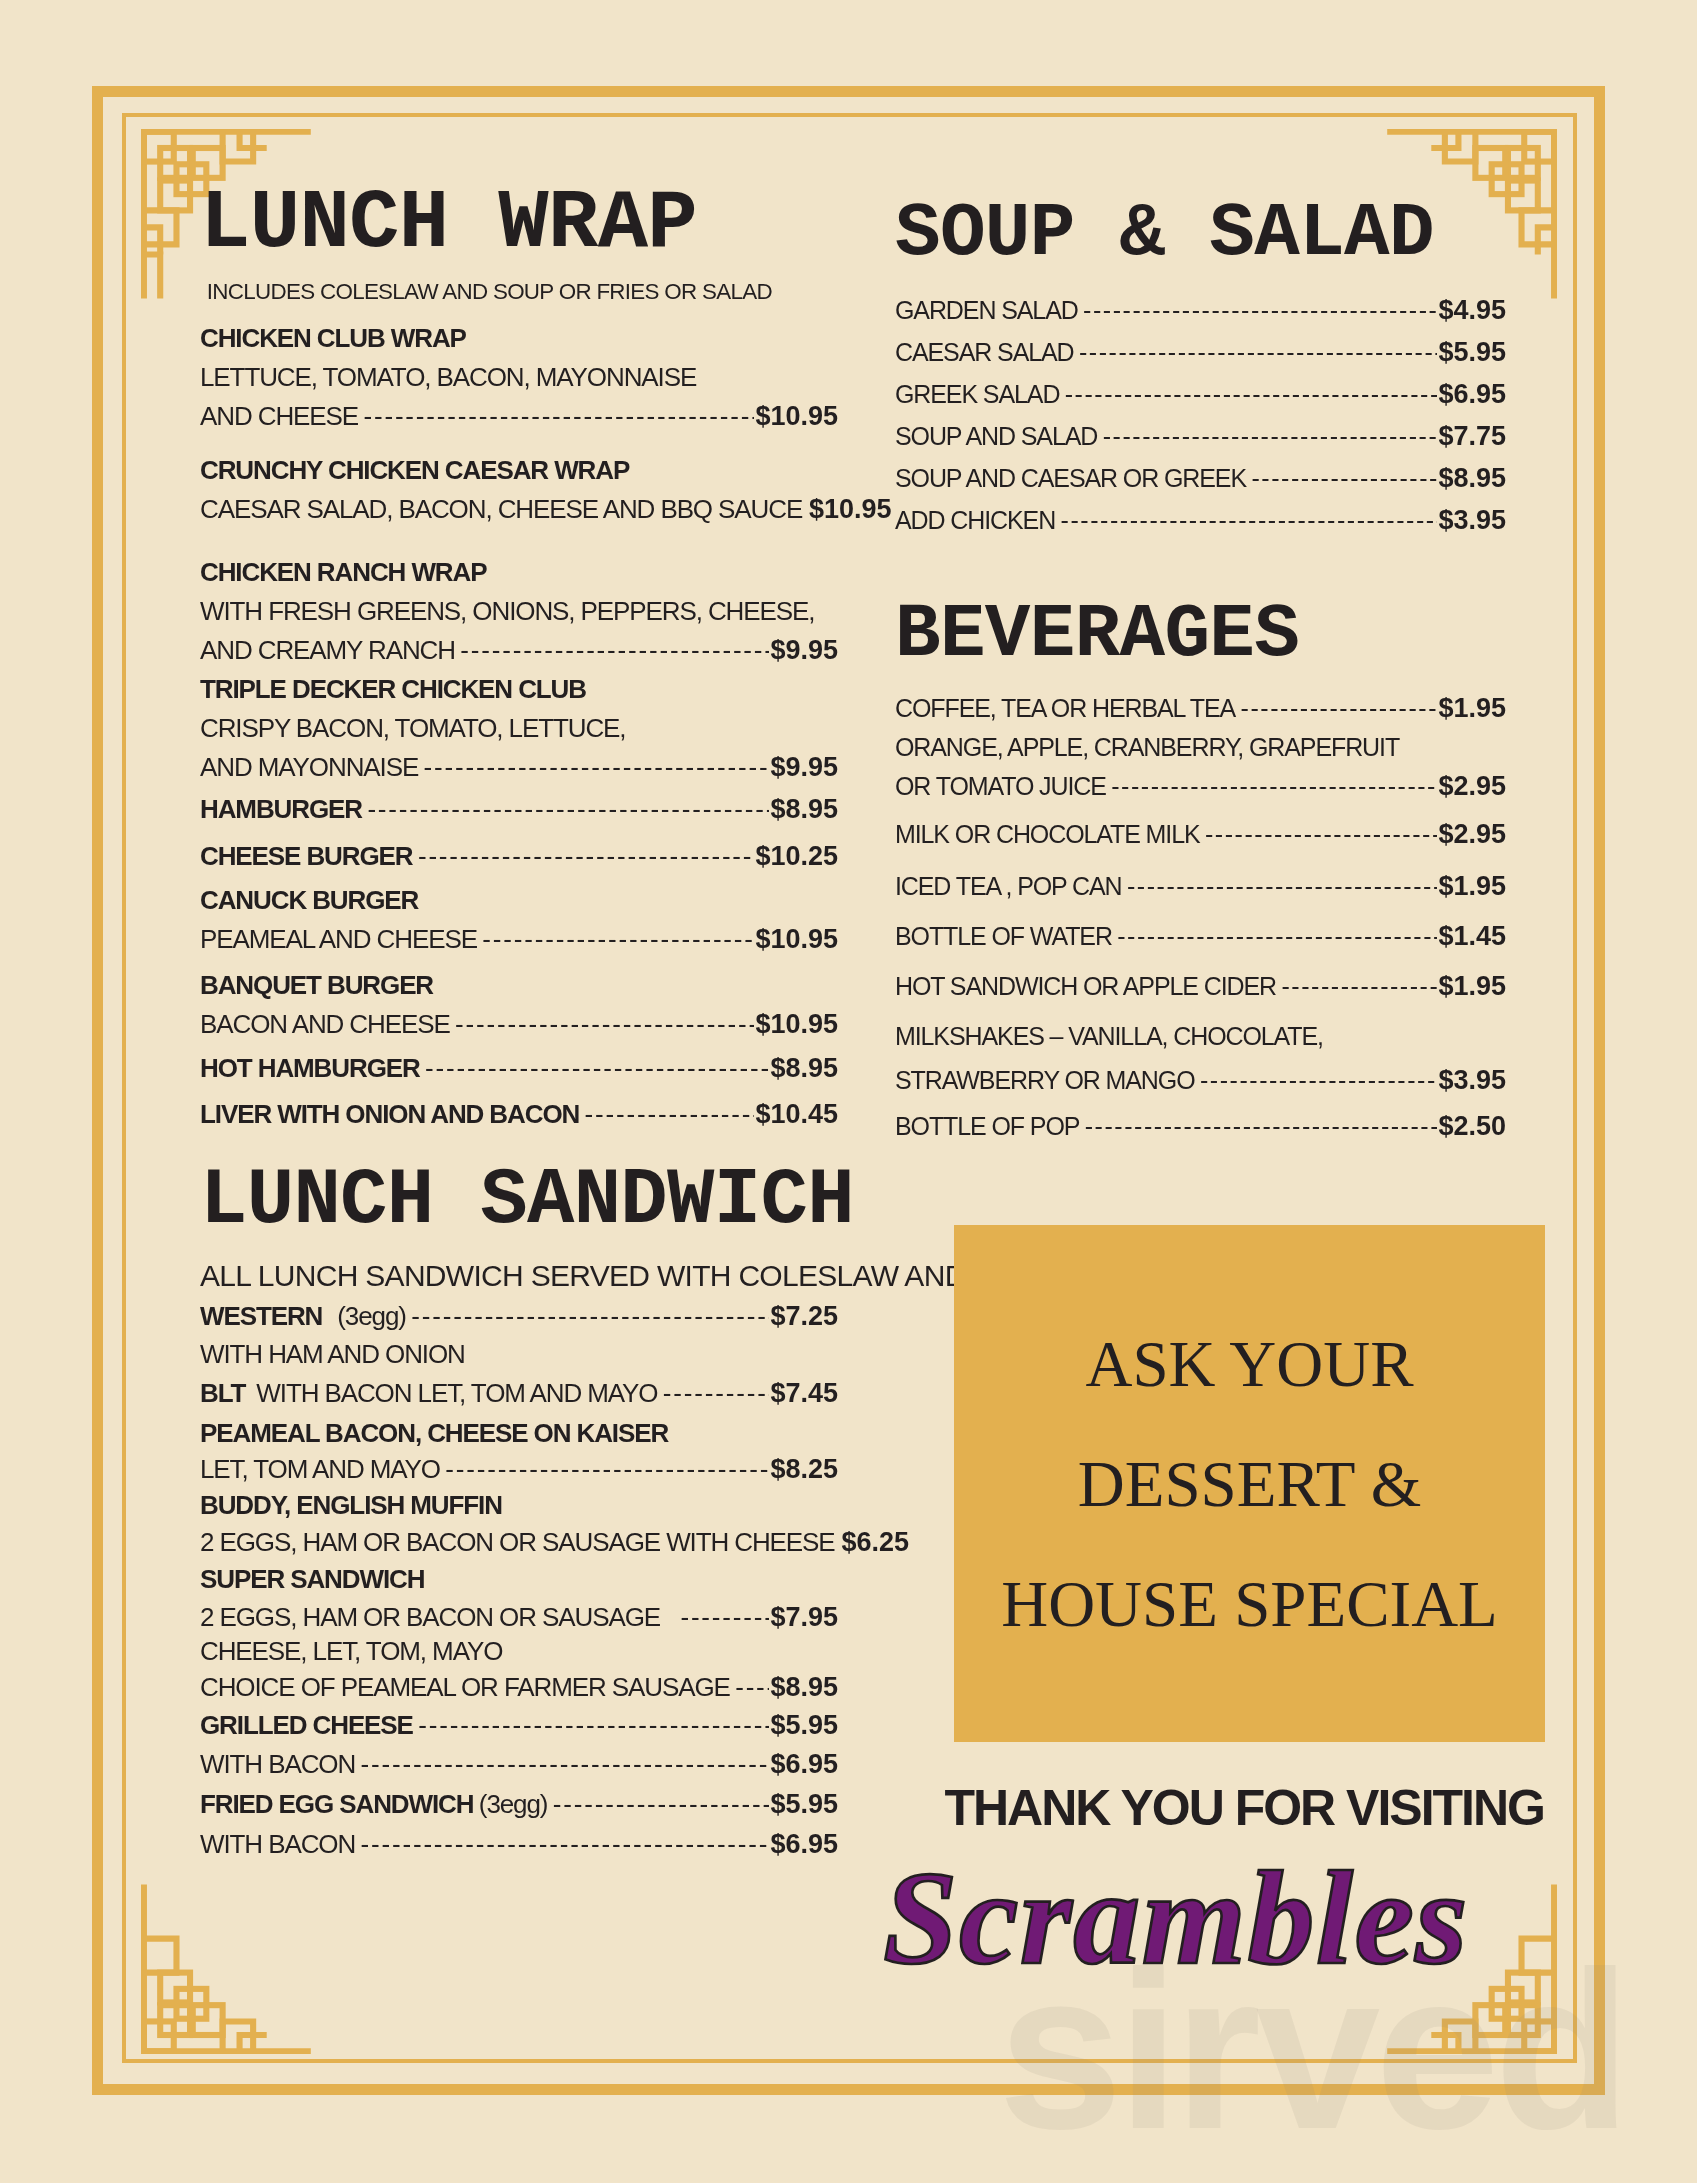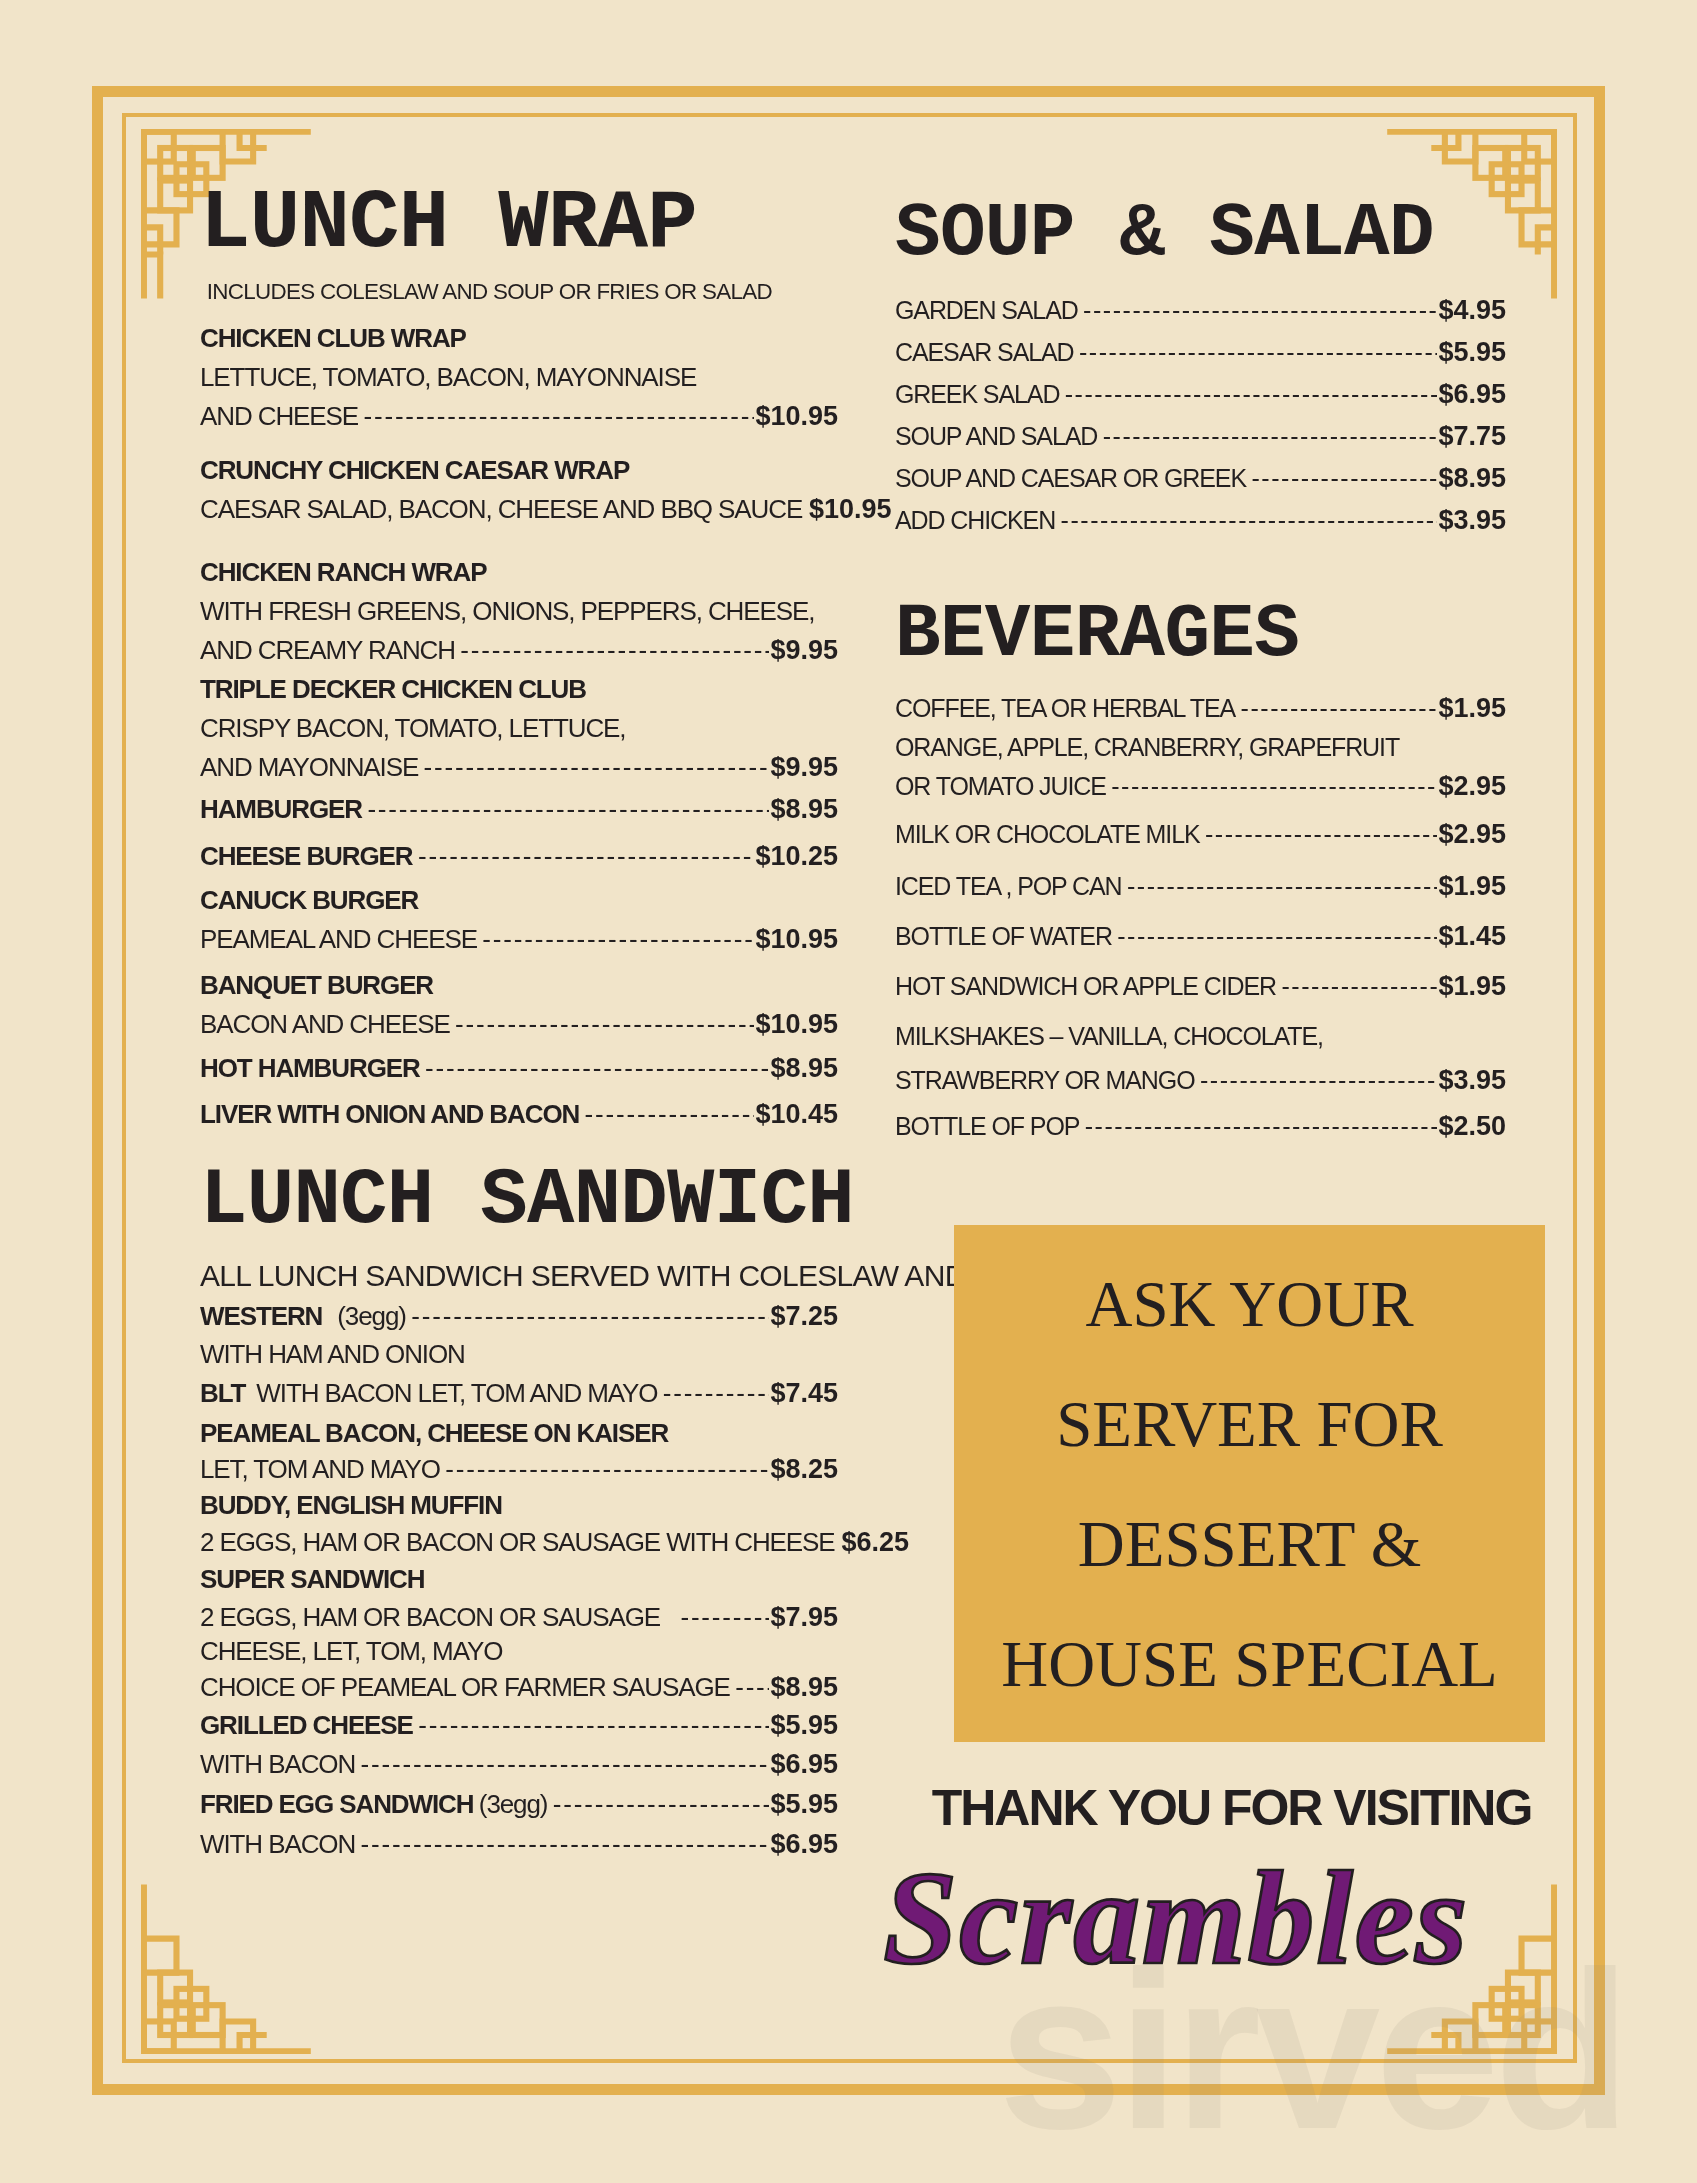--- a/index.html
+++ b/index.html
@@ -77,21 +77,21 @@
     display: flex; flex-direction: column; align-items: center; justify-content: center;
   }
   .promo .pl {
     font-family: "Liberation Serif", serif;
     font-size: 65px; line-height: 120px; color: #231F20;
     white-space: nowrap;
   }
   .thanks {
     position: absolute; left: 917px; top: 1779px; width: 625px;
     font-family: "Liberation Sans", sans-serif; font-weight: bold;
-    font-size: 50px; letter-spacing: -2px; text-align: center;
+    font-size: 50px; letter-spacing: -2px; text-align: right;
     padding-left: 0;
   }
   .brand {
     position: absolute; left: 883px; top: 1844px; width: 652px;
     font-family: "Liberation Serif", serif; font-style: italic; font-weight: bold;
     font-size: 134px; line-height: 149px; color: #701a75;
     -webkit-text-stroke: 2.7px #231F20;
     letter-spacing: 1.4px;
   }
   .watermark {
@@ -472,21 +472,20 @@
           <span class="desc">BOTTLE OF POP</span>
           <span class="dots"></span>
           <span class="price">$2.50</span>
         </div>
     </div>
   </section>
 </div>
 
 <div class="promo">
   <div class="pl">ASK YOUR</div>
-  <div class="pl">SERVER FOR</div>
   <div class="pl">DESSERT &amp;</div>
   <div class="pl">HOUSE SPECIAL</div>
 </div>
 
 <div class="thanks" style="left:919px;">THANK YOU FOR VISITING</div>
 <div class="brand">Scrambles</div>
 
 <div class="watermark">sirved</div>
 
 

